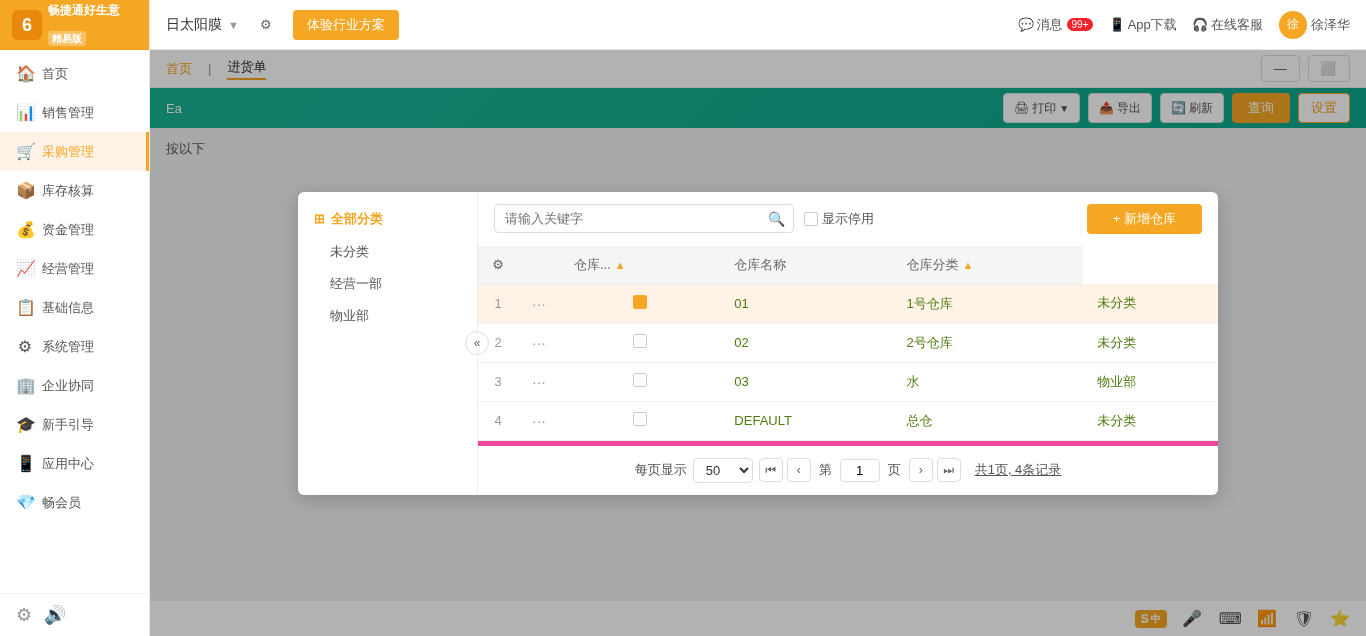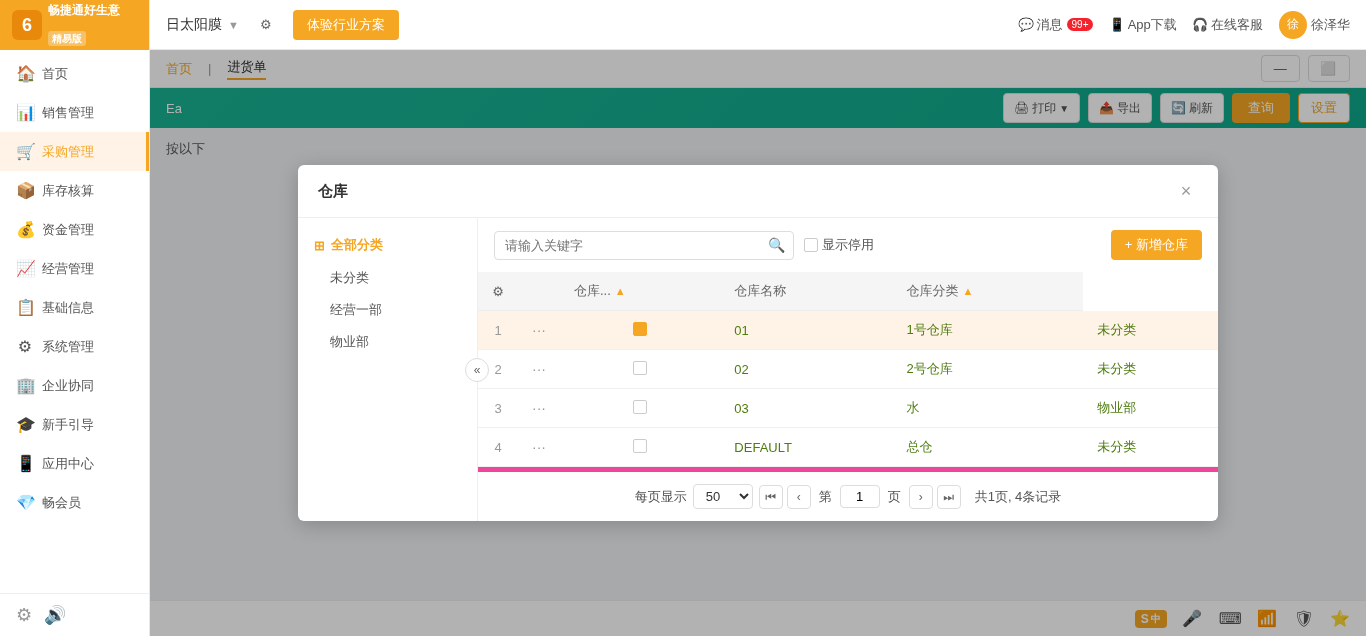--- a/index.html
+++ b/index.html
@@ -57,41 +57,41 @@
     .cat-sub-item { padding: 7px 16px 7px 32px; cursor: pointer; font-size: 13px; color: #555; }
 
     
     .table-area { flex: 1; display: flex; flex-direction: column; overflow: hidden; }
     .table-toolbar { display: flex; align-items: center; padding: 12px 16px; gap: 10px; }
     .search-box { flex: 1; max-width: 300px; position: relative; display: flex; align-items: center; }
     .search-input { width: 100%; border: 1px solid #ddd; border-radius: 4px; padding: 6px 32px 6px 10px; font-size: 13px; outline: none; color: #333; }
     .search-icon { position: absolute; right: 8px; color: #999; font-size: 14px; }
     .show-disabled { display: flex; align-items: center; gap: 4px; color: #555; font-size: 13px; cursor: pointer; }
     .checkbox { width: 14px; height: 14px; border: 1px solid #ccc; border-radius: 2px; display: inline-block; }
-    .btn-add { background: #f5a623; color: white; border: none; padding: 6px 14px; border-radius: 4px; cursor: pointer; font-size: 13px; margin-left: auto; white-space: nowrap; }
+    .btn-add { background: #f5a623; color: white; border: none; padding: 6px 26px; border-radius: 4px; cursor: pointer; font-size: 13px; margin-left: auto; white-space: nowrap; }
 
     
     .data-table { flex: 1; overflow-y: auto; }
     table { width: 100%; border-collapse: collapse; }
     thead tr { background: #f5f5f5; }
     th { padding: 10px 14px; text-align: left; font-size: 13px; color: #666; font-weight: normal; border-bottom: 1px solid #eee; white-space: nowrap; }
     td { padding: 10px 14px; font-size: 13px; color: #4d7c0f; border-bottom: 1px solid #f0f0f0; }
     tr.selected td { background: #fff3e8; }
     .th-sort { display: flex; align-items: center; gap: 4px; }
     .th-sort .sort-icon { color: #f5a623; font-size: 11px; }
     .settings-col { width: 40px; text-align: center; }
     .check-col { width: 40px; text-align: center; }
 
     
     .pagination { display: flex; align-items: center; justify-content: center; padding: 12px 16px; gap: 6px; border-top: 5px solid #ec4899; font-size: 13px; color: #555; }
     .page-size-select { border: 1px solid #ddd; border-radius: 4px; padding: 3px 8px; font-size: 13px; color: #333; background: white; }
     .page-nav { display: flex; align-items: center; gap: 4px; }
     .page-nav-btn { width: 24px; height: 24px; display: flex; align-items: center; justify-content: center; border: 1px solid #ddd; border-radius: 4px; cursor: pointer; color: #666; font-size: 12px; background: white; }
     .page-num-input { width: 40px; border: 1px solid #ddd; border-radius: 4px; padding: 3px 6px; text-align: center; font-size: 13px; }
-    .page-info { margin-left: 8px; }
+    .page-info { margin-left: 8px; text-decoration: underline; }
 
     
     .dialog-footer { display: flex; align-items: center; justify-content: center; padding: 14px 20px; border-top: 1px solid #eee; gap: 12px; }
     .btn-cancel { border: 1px solid #ddd; background: white; color: #555; padding: 7px 24px; border-radius: 4px; cursor: pointer; font-size: 13px; }
     .btn-confirm { background: #f5a623; color: white; border: none; padding: 7px 24px; border-radius: 4px; cursor: pointer; font-size: 13px; }
 
     
     .bottom-statusbar { height: 36px; background: white; border-top: 1px solid #eee; display: flex; align-items: center; padding: 0 16px; gap: 16px; justify-content: flex-end; }
     .shuang-logo { background: #f5a623; color: white; border-radius: 4px; padding: 2px 6px; font-size: 12px; font-weight: bold; display: flex; align-items: center; gap: 2px; }
   </style>
@@ -225,24 +225,20 @@
       </div>
     </div>
 
     <div style="background:#f0f2f5;padding:12px 16px;">
       <span style="color:#555;font-size:13px;">按以下</span>
     </div>
 
     <div class="overlay">
       <div class="dialog">
 
-        <div class="dialog-header">
-          <span class="dialog-title">仓库</span>
-          <span class="dialog-close">×</span>
-        </div>
 
         <div class="dialog-body">
 
           <div class="cat-sidebar">
             <div class="cat-item active">
               <span style="color:#f5a623;">⊞</span>
               <span>全部分类</span>
             </div>
             <div class="cat-sub-item">未分类</div>
             <div class="cat-sub-item">经营一部</div>

